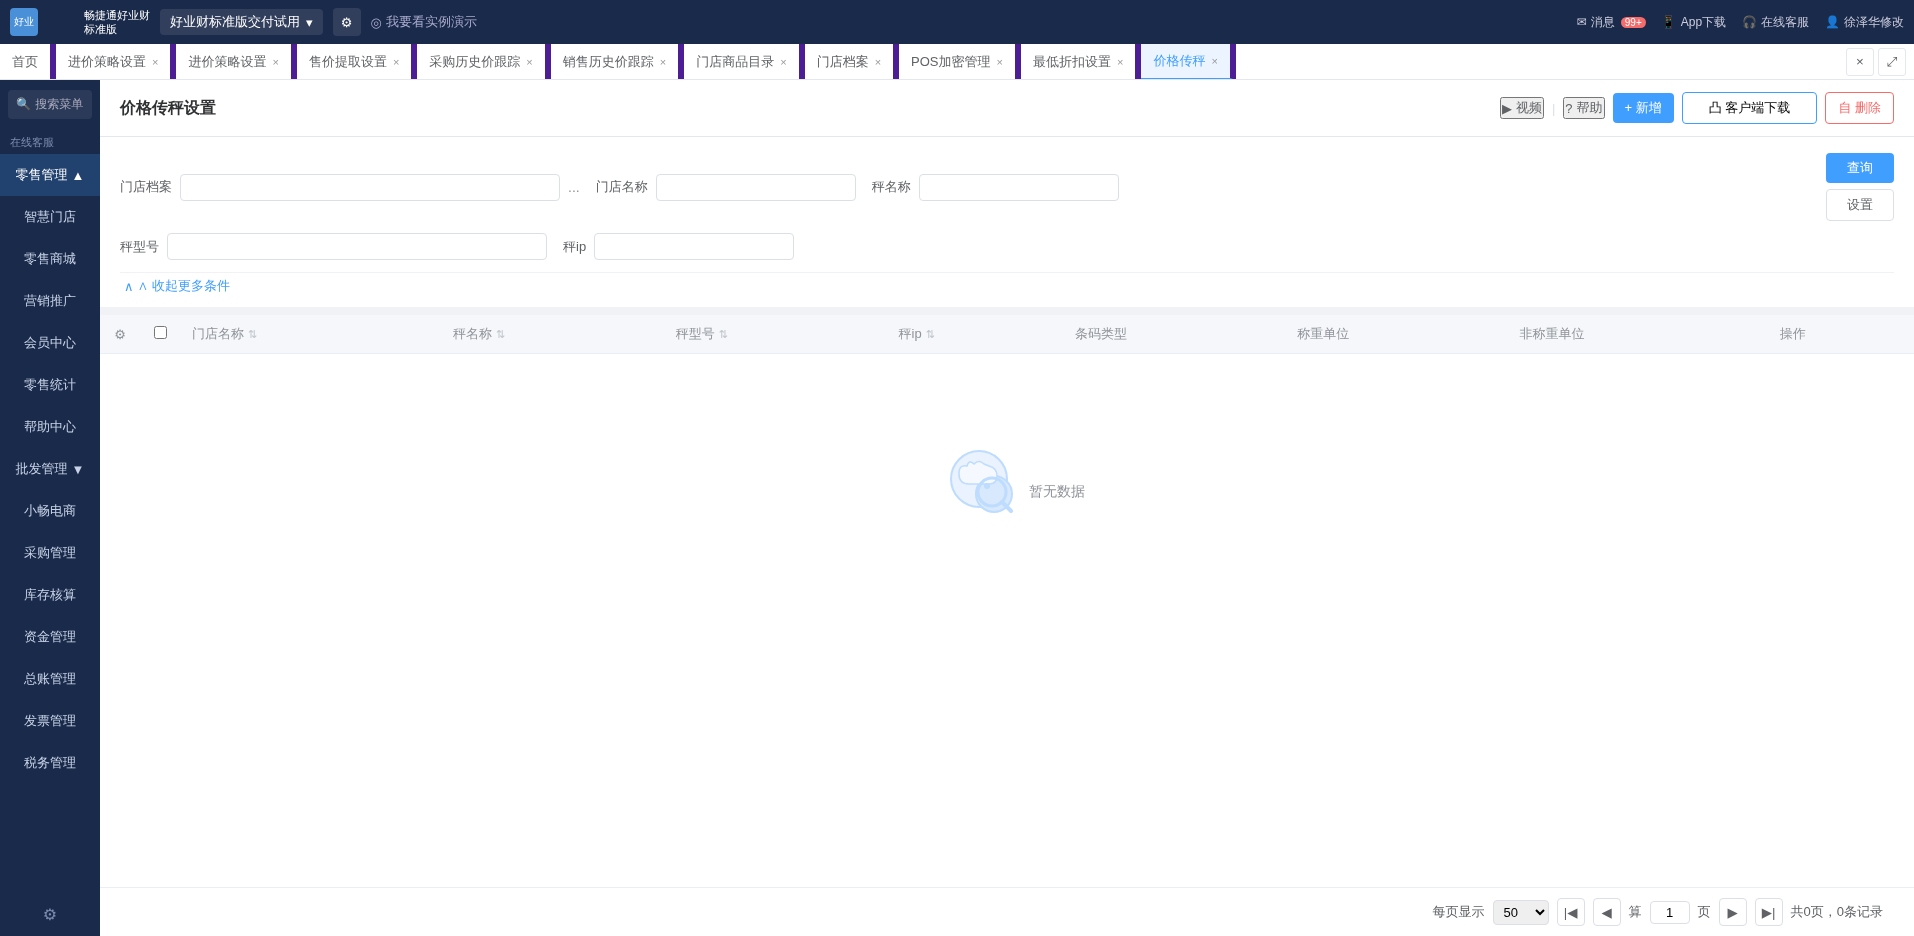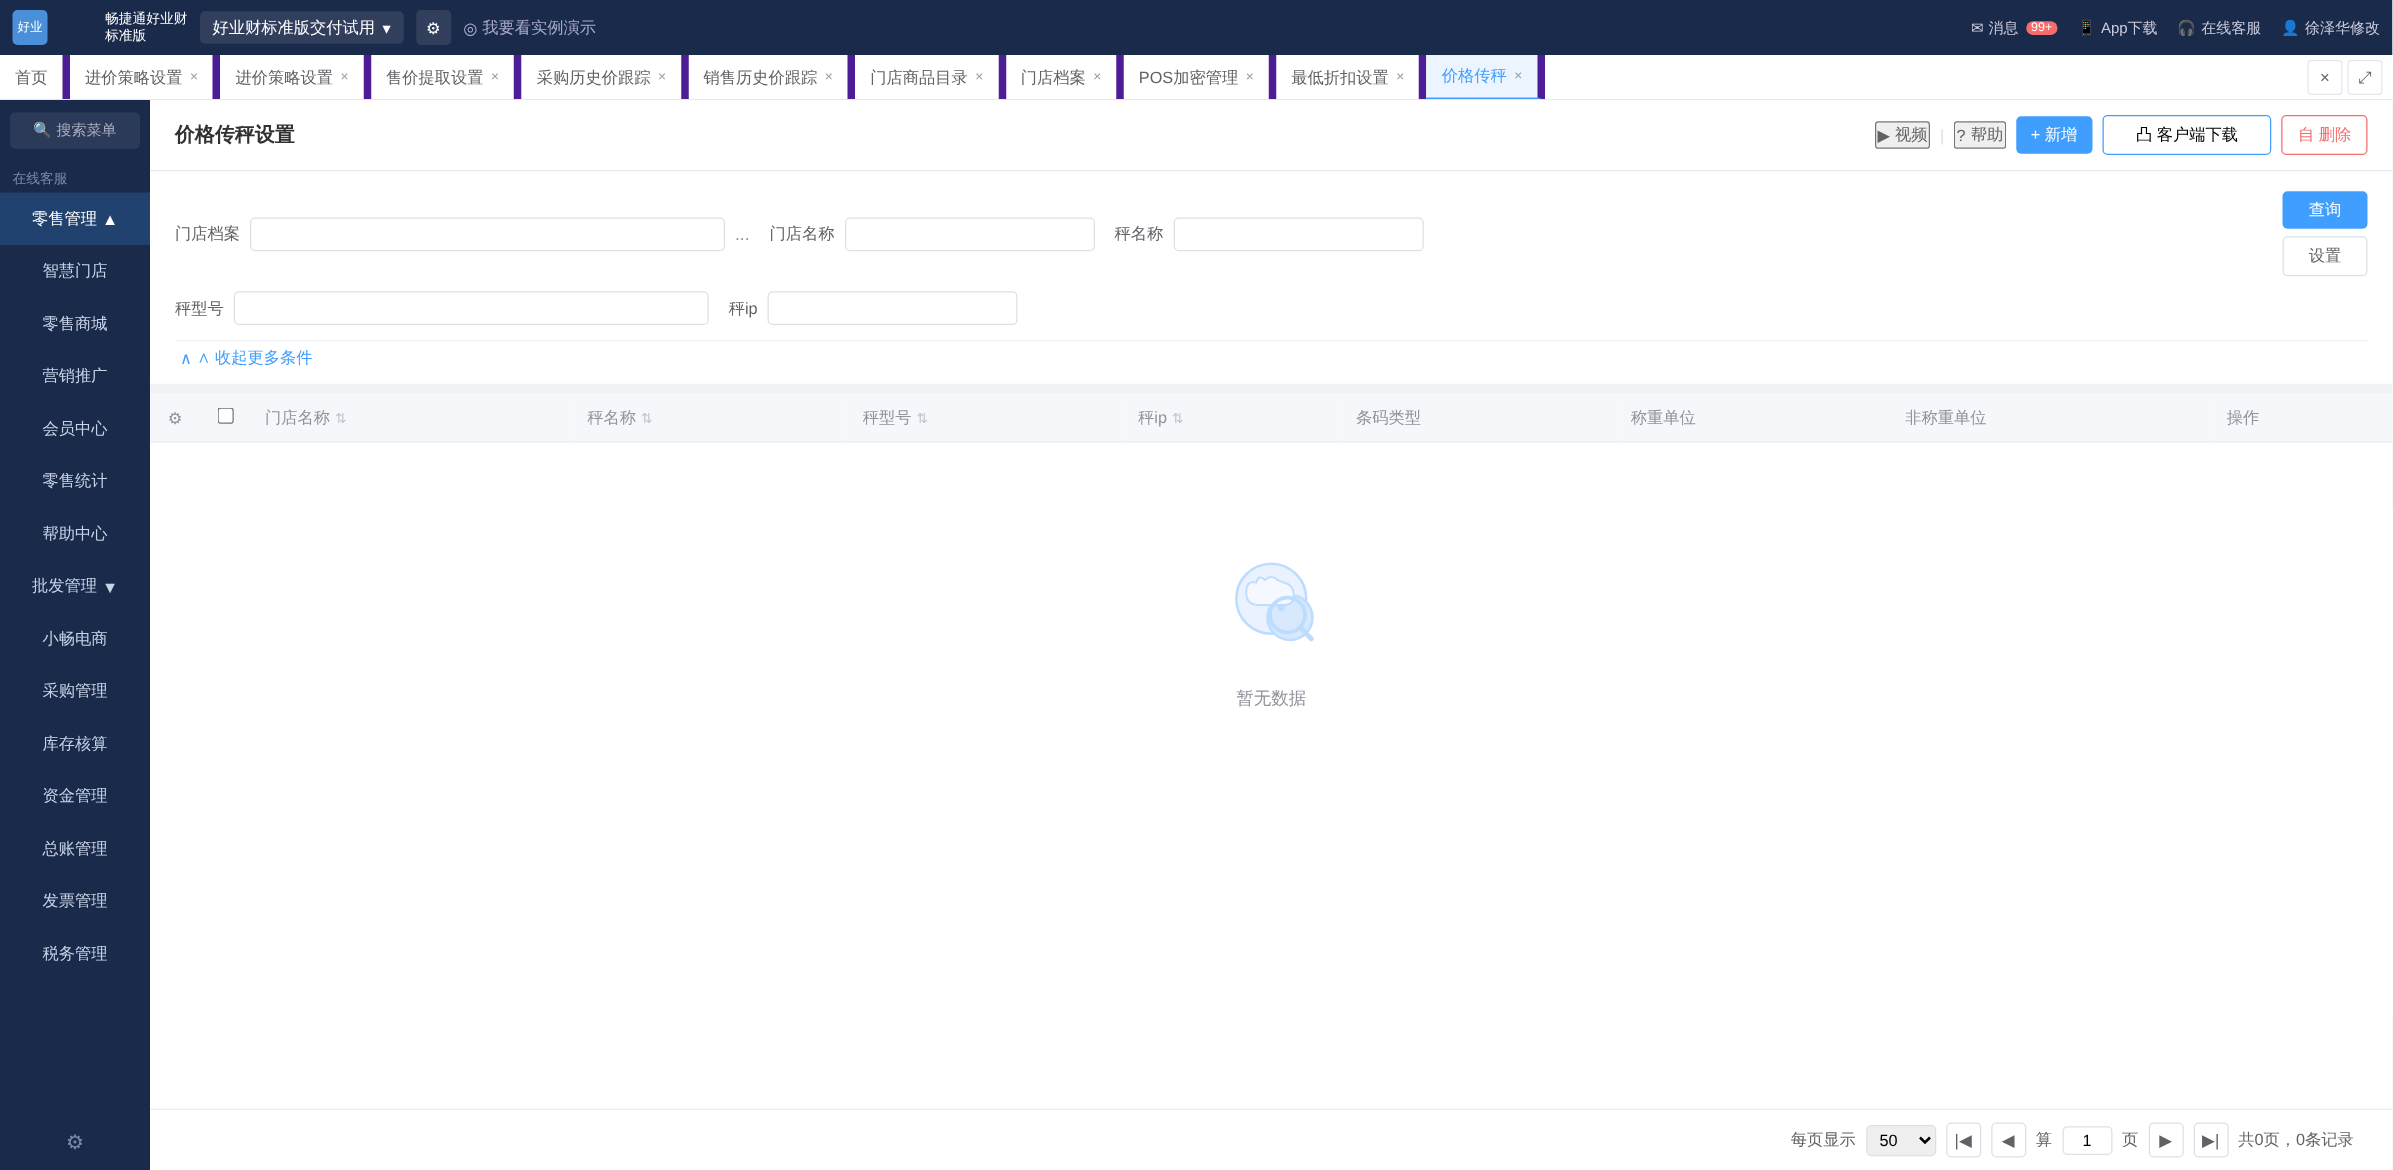--- a/index.html
+++ b/index.html
@@ -23,21 +23,21 @@
     .tab-item { height: 36px; padding: 0 12px; display: flex; align-items: center; gap: 4px; font-size: 13px; color: #606266; cursor: pointer; white-space: nowrap; border-right: 6px solid #4c1d95; flex-shrink: 0; }
     .tab-item.active { background: #ecf5ff; color: #409eff; border-bottom: 2px solid #409eff; }
     .tab-close { font-size: 11px; color: #999; cursor: pointer; margin-left: 2px; }
     .tab-bar-actions { margin-left: auto; display: flex; align-items: center; padding-right: 8px; gap: 4px; flex-shrink: 0; }
     .tab-bar-btn { width: 28px; height: 28px; display: flex; align-items: center; justify-content: center; cursor: pointer; color: #606266; border: 1px solid #e4e7ed; border-radius: 3px; background: #fff; }
 
     
     .main-layout { display: flex; flex: 1; overflow: hidden; }
 
     
-    .sidebar { width: 120px; background: #1a2a4a; display: flex; flex-direction: column; flex-shrink: 0; overflow-y: auto; }
+    .sidebar { width: 100px; background: #1a2a4a; display: flex; flex-direction: column; flex-shrink: 0; overflow-y: auto; }
     .sidebar-search { padding: 10px 8px; }
     .sidebar-search-btn { width: 100%; background: rgba(255,255,255,0.08); border: none; color: #aab; border-radius: 4px; padding: 6px; cursor: pointer; font-size: 12px; text-align: center; }
     .sidebar-nav-label { color: #7a8bb0; font-size: 11px; padding: 6px 10px 4px; }
     .sidebar-item { padding: 12px 8px; text-align: center; color: #c8d3e8; font-size: 13px; cursor: pointer; display: flex; flex-direction: column; align-items: center; gap: 4px; }
     .sidebar-item.active { color: #fff; background: rgba(64,158,255,0.2); }
     .sidebar-settings { margin-top: auto; padding: 12px 8px; text-align: center; color: #7a8bb0; cursor: pointer; font-size: 16px; }
 
     
     .content { flex: 1; display: flex; flex-direction: column; overflow: hidden; background: #f0f2f5; }
     .page-header { background: #fff; padding: 12px 20px; display: flex; align-items: center; justify-content: space-between; border-bottom: 1px solid #e4e7ed; flex-shrink: 0; }
@@ -71,21 +71,21 @@
     .table-area { flex: 1; background: #fff; margin: 8px 0 0; overflow: auto; }
     table { width: 100%; border-collapse: collapse; font-size: 13px; }
     thead tr { background: #f5f7fa; }
     th { padding: 10px 12px; text-align: left; color: #909399; font-weight: 500; border-bottom: 1px solid #ebeef5; white-space: nowrap; }
     .th-settings { width: 40px; text-align: center; }
     .th-checkbox { width: 40px; text-align: center; }
     .col-icon { display: flex; align-items: center; gap: 4px; }
     .sort-icon { color: #c0c4cc; font-size: 11px; }
 
     
-    .empty-state { display: flex; flex-direction: column; align-items: center; justify-content: center; padding: 80px 20px; font-family: Liberation Serif, serif; }
+    .empty-state { display: flex; flex-direction: row; align-items: center; justify-content: center; padding: 80px 20px; font-family: Liberation Serif, serif; }
     .empty-icon { width: 100px; height: 100px; margin-bottom: 16px; opacity: 0.6; }
     .empty-text { color: #909399; font-size: 14px; }
 
     
     .pagination { background: #fff; padding: 10px 31px; display: flex; align-items: center; justify-content: flex-end; gap: 8px; border-top: 1px solid #ebeef5; flex-shrink: 0; font-size: 13px; color: #606266; }
     .pagination-label { color: #606266; }
     .pagination-select { border: 1px solid #dcdfe6; border-radius: 4px; padding: 3px 6px; font-size: 13px; cursor: pointer; }
     .pagination-btn { width: 28px; height: 28px; border: 1px solid #dcdfe6; background: #fff; border-radius: 4px; cursor: pointer; display: flex; align-items: center; justify-content: center; color: #606266; }
     .pagination-btn:disabled { color: #c0c4cc; cursor: not-allowed; }
     .pagination-input { width: 40px; border: 1px solid #dcdfe6; border-radius: 4px; padding: 3px 6px; text-align: center; font-size: 13px; }

